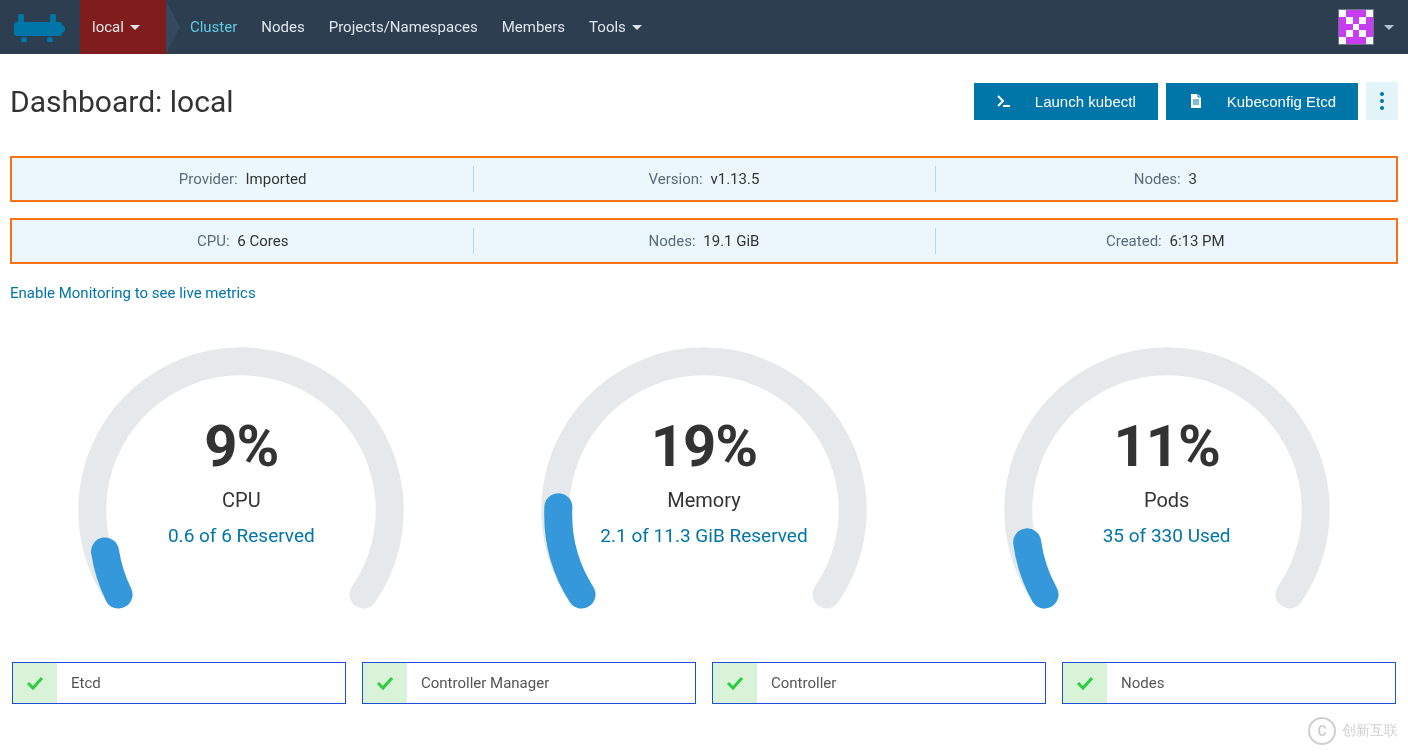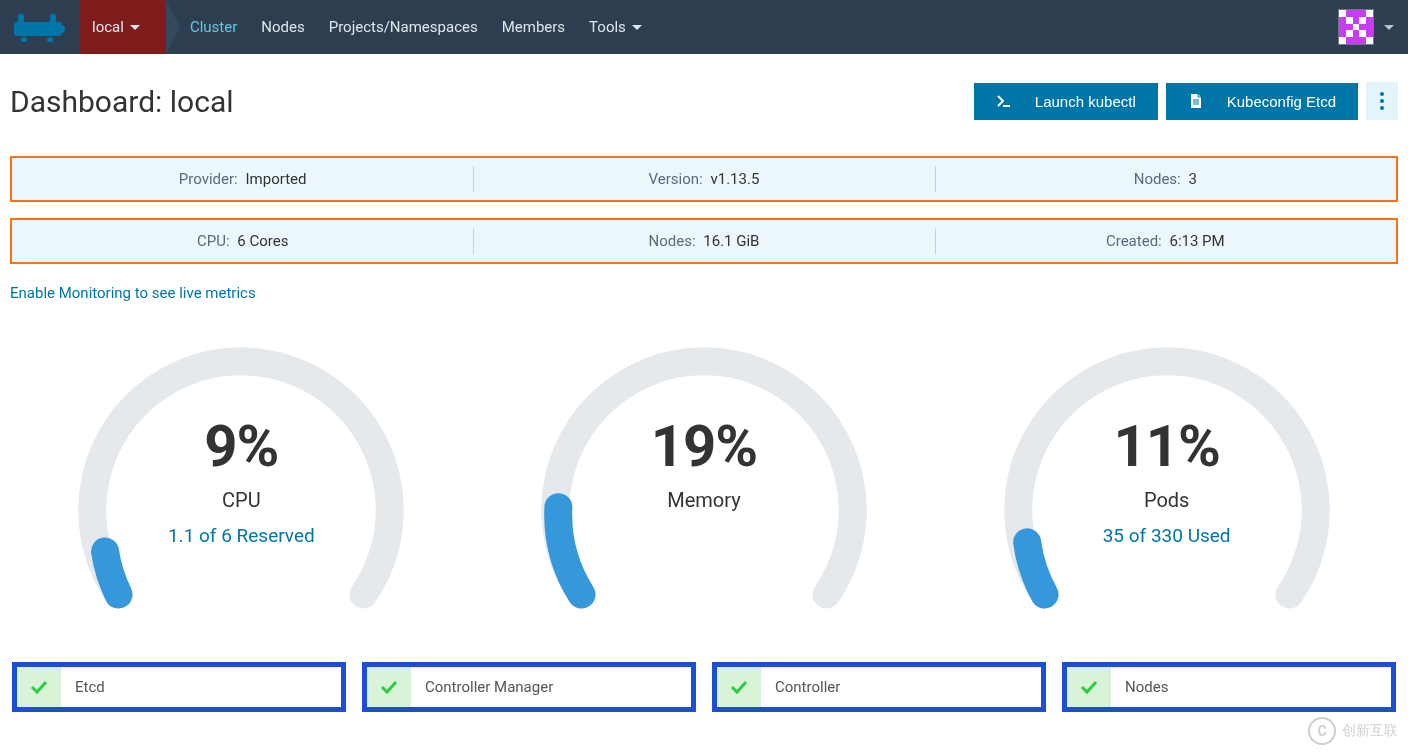--- a/index.html
+++ b/index.html
@@ -192,21 +192,21 @@
   }
   .health-row {
     display: flex;
     gap: 16px;
     padding: 0 2px;
   }
   .health-item {
     flex: 1;
     display: flex;
     align-items: center;
-    border: 5px solid #1d4ed8;
+    border: 1px solid #1d4ed8;
   }
   .health-icon {
     width: 44px;
     height: 40px;
     background: #d8f3d8;
     display: flex;
     align-items: center;
     justify-content: center;
     color: #2ecc40;
     font-size: 20px;
@@ -356,51 +356,52 @@
     </div>
   </div>
 
   <div class="info-row">
     <div class="info-cell">
       <span>CPU:</span>
       <span class="val">6 Cores</span>
     </div>
     <div class="info-cell">
       <span>Nodes:</span>
-      <span class="val">16.1 GiB</span>
+      <span class="val">19.1 GiB</span>
     </div>
     <div class="info-cell">
       <span>Created:</span>
       <span class="val">6:13 PM</span>
     </div>
   </div>
 
   <div class="metrics-link">Enable Monitoring to see live metrics</div>
 
   <div class="gauges">
     <div class="gauge">
       <svg viewBox="0 0 200 160">
         <path d="M 30 150 A 85 85 0 1 1 170 150" stroke="#e5e9ec" stroke-width="16" fill="none" stroke-linecap="round"></path>
         <path d="M 30 150 A 85 85 0 0 1 22.3 125.4" stroke="#3498db" stroke-width="16" fill="none" stroke-linecap="round"></path>
       </svg>
       <div class="gauge-text">
         <div class="gauge-pct">9%</div>
         <div class="gauge-label">CPU</div>
-        <div class="gauge-sub">1.1 of 6 Reserved</div>
+        <div class="gauge-sub">0.6 of 6 Reserved</div>
       </div>
     </div>
 
     <div class="gauge">
       <svg viewBox="0 0 200 160">
         <path d="M 30 150 A 85 85 0 1 1 170 150" stroke="#e5e9ec" stroke-width="16" fill="none" stroke-linecap="round"></path>
         <path d="M 30 150 A 85 85 0 0 1 16.8 100.1" stroke="#3498db" stroke-width="16" fill="none" stroke-linecap="round"></path>
       </svg>
       <div class="gauge-text">
         <div class="gauge-pct">19%</div>
         <div class="gauge-label">Memory</div>
+        <div class="gauge-sub">2.1 of 11.3 GiB Reserved</div>
       </div>
     </div>
 
     <div class="gauge">
       <svg viewBox="0 0 200 160">
         <path d="M 30 150 A 85 85 0 1 1 170 150" stroke="#e5e9ec" stroke-width="16" fill="none" stroke-linecap="round"></path>
         <path d="M 30 150 A 85 85 0 0 1 20.1 120.2" stroke="#3498db" stroke-width="16" fill="none" stroke-linecap="round"></path>
       </svg>
       <div class="gauge-text">
         <div class="gauge-pct">11%</div>

